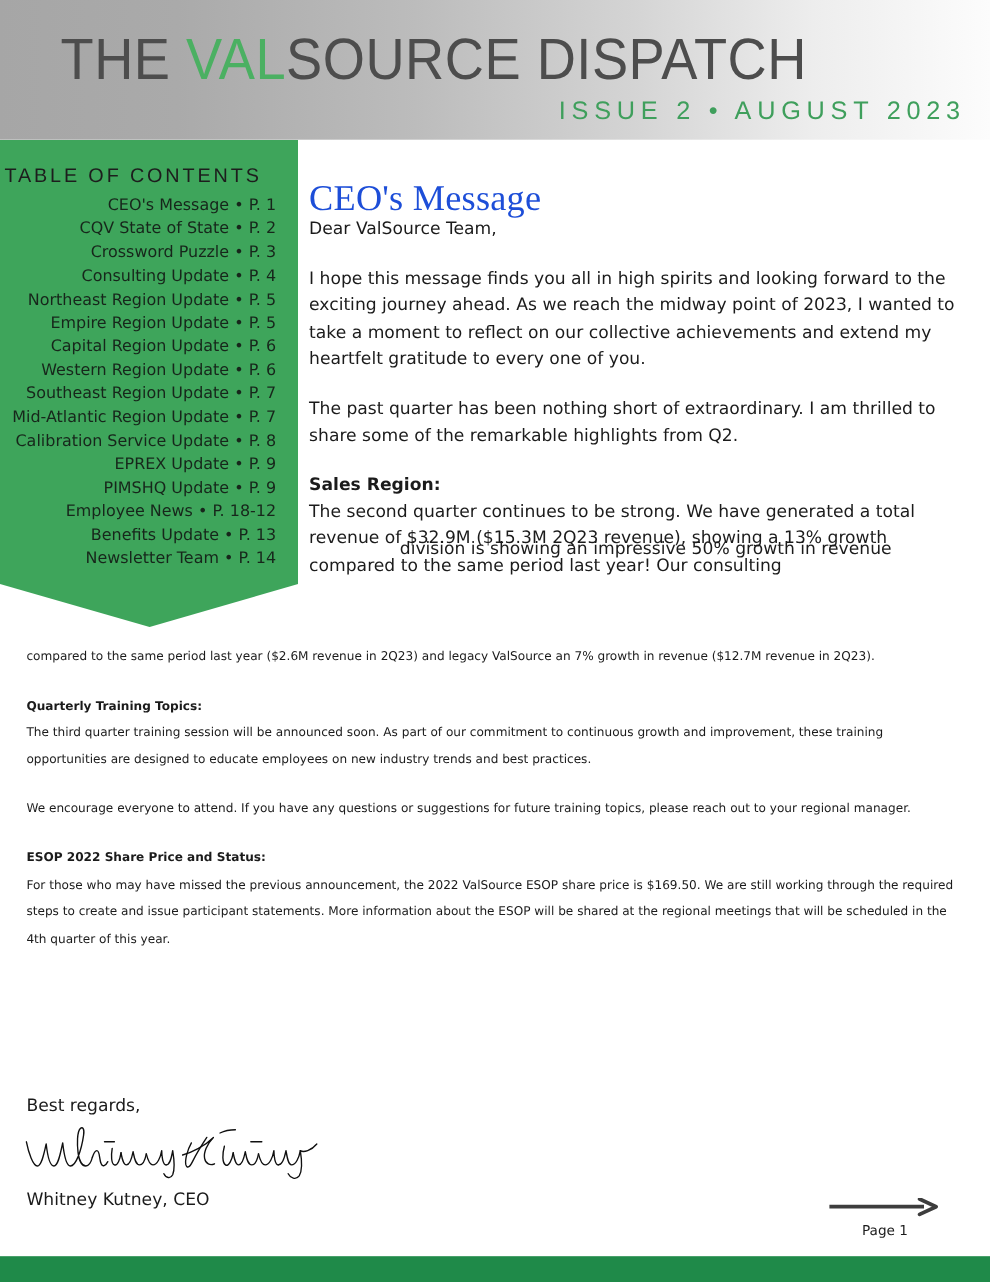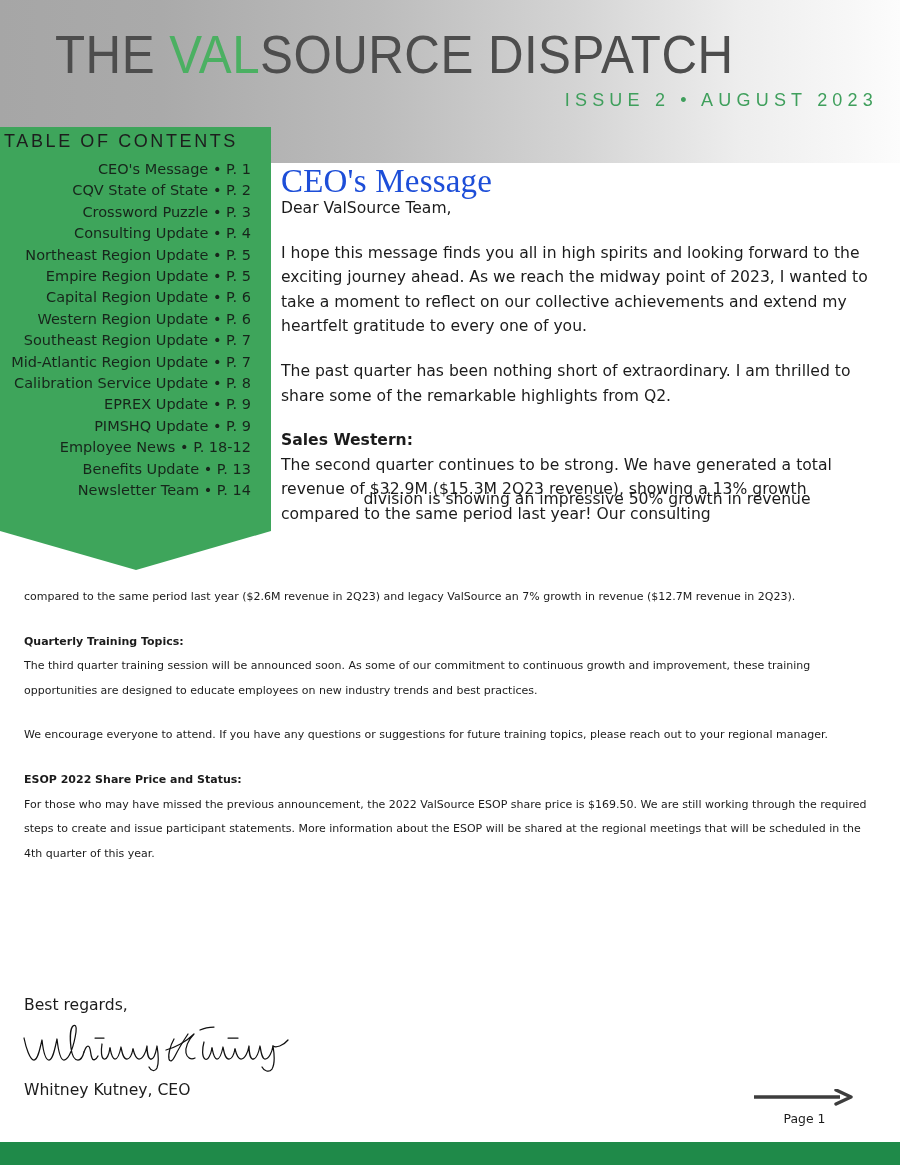--- a/index.html
+++ b/index.html
@@ -21,21 +21,21 @@
     background: #ffffff;
     overflow: hidden;
   }
 
   
   .masthead {
     position: absolute;
     left: 0;
     top: 0;
     width: 900px;
-    height: 163px;
+    height: 127px;
     background: linear-gradient(to right, #a6a6a6 0%, #aaaaaa 18%, #bcbcbc 42%, #d4d4d4 64%, #ededed 82%, #fcfcfc 100%);
   }
   .masthead-title {
     position: absolute;
     left: 55px;
     top: 24px;
     font-family: "Liberation Sans", sans-serif;
     font-size: 53px;
     line-height: 62px;
     font-weight: 400;
@@ -46,21 +46,21 @@
     transform-origin: left top;
   }
   .masthead-title .accent {
     color: #4bb062;
   }
   .masthead-sub {
     position: absolute;
     right: 22px;
     top: 89px;
     font-family: "Liberation Sans", sans-serif;
-    font-size: 18px;
+    font-size: 23px;
     line-height: 22px;
     font-weight: 400;
     letter-spacing: 5.2px;
     color: #3f9f5c;
     white-space: nowrap;
   }
 
   
   .toc {
     position: absolute;
@@ -86,21 +86,21 @@
     width: 251px;
     padding: 0 20px 0 0;
     text-align: right;
   }
   .toc-heading {
     font-family: "Liberation Sans", sans-serif;
     font-size: 18px;
     line-height: 21px;
     letter-spacing: 2.6px;
     color: #1d1d1d;
-    padding-top: 4px;
+    padding-top: 22px;
     padding-right: 9px;
     text-align: center;
     white-space: nowrap;
   }
   .toc-list {
     margin: 7px 0 0 0;
     padding: 0;
     list-style: none;
   }
   .toc-item {
@@ -267,30 +267,30 @@
       </ul>
     </div>
   </div>
 
   <div class="article-head">CEO's Message</div>
 
   <div class="col-right">
     <p>Dear ValSource Team,</p>
     <p>I hope this message finds you all in high spirits and looking forward to the exciting journey ahead. As we reach the midway point of 2023, I wanted to take a moment to reflect on our collective achievements and extend my heartfelt gratitude to every one of you.</p>
     <p>The past quarter has been nothing short of extraordinary. I am thrilled to share some of the remarkable highlights from Q2.</p>
-    <p class="sec-head tight">Sales Western:</p>
+    <p class="sec-head tight">Sales Region:</p>
     <p class="tight">The second quarter continues to be strong. We have generated a total revenue of $32.9M ($15.3M 2Q23 revenue), showing a 13% growth compared to the same period last year! Our consulting</p>
   </div>
 
   <div class="sales-tailwrap" style="text-indent:12px;text-align:center;">division is showing an impressive 50% growth in revenue</div>
 
   <div class="flow">
     <p>compared to the same period last year ($2.6M revenue in 2Q23) and legacy ValSource an 7% growth in revenue ($12.7M revenue in 2Q23).</p>
     <p class="sec-head tight">Quarterly Training Topics:</p>
-    <p>The third quarter training session will be announced soon. As some of our commitment to continuous growth and improvement, these training opportunities are designed to educate employees on new industry trends and best practices.</p>
+    <p>The third quarter training session will be announced soon. As part of our commitment to continuous growth and improvement, these training opportunities are designed to educate employees on new industry trends and best practices.</p>
     <p>We encourage everyone to attend. If you have any questions or suggestions for future training topics, please reach out to your regional manager.</p>
     <p class="sec-head tight">ESOP 2022 Share Price and Status:</p>
     <p>For those who may have missed the previous announcement, the 2022 ValSource ESOP share price is $169.50. We are still working through the required steps to create and issue participant statements. More information about the ESOP will be shared at the regional meetings that will be scheduled in the 4th quarter of this year.</p>
   </div>
 
   <div class="signoff">Best regards,</div>
 
   <div class="signature">
     <svg viewBox="0 0 300 56" width="300" height="56" aria-hidden="true">
       <g fill="none" stroke="#101010" stroke-width="1.25" stroke-linecap="round" stroke-linejoin="round">

